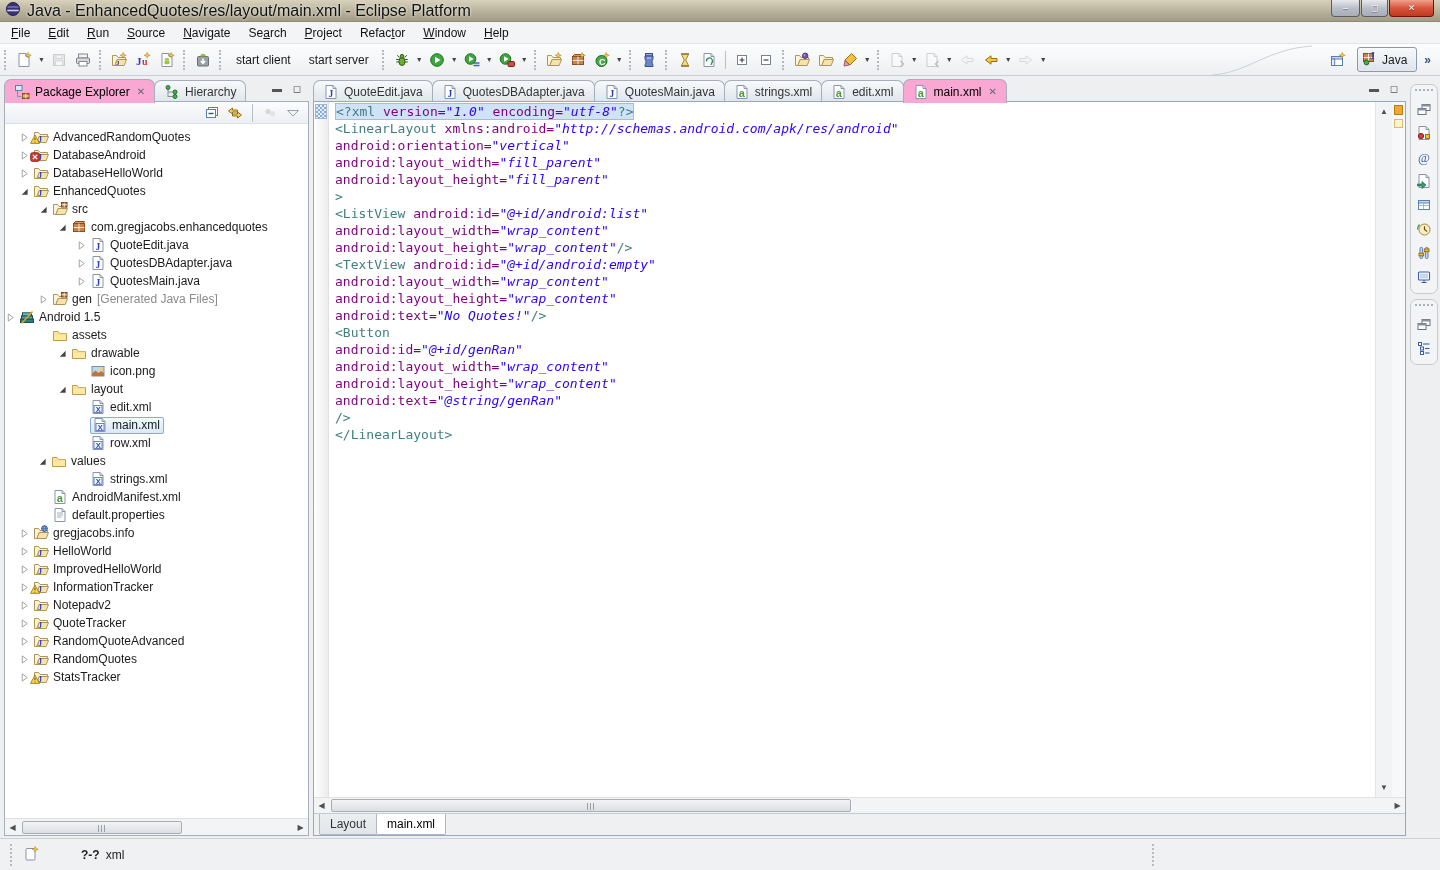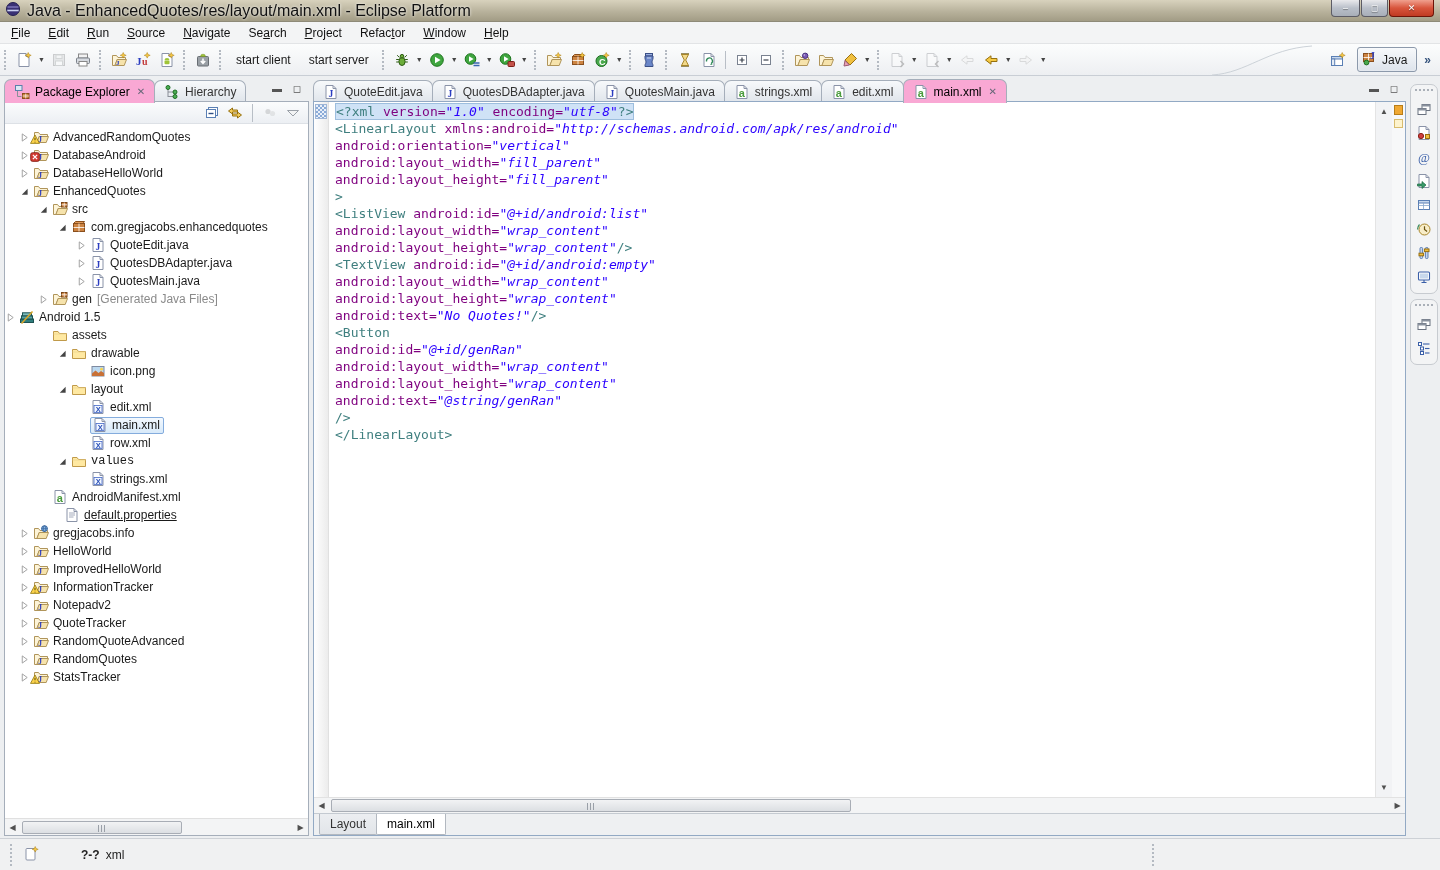--- a/index.html
+++ b/index.html
@@ -693,21 +693,21 @@
             <span style="display: inline-flex; align-items: center;">
               <span class="ticon"><svg width="16" height="16" viewBox="0 0 16 16">
                   <path d="M3 1.5h7l3 3V14.5H3z" fill="#fff" stroke="#8a93a8"></path>
                   <path d="M10 1.5v3h3" fill="none" stroke="#8a93a8"></path>
                   <rect x="4" y="6.5" width="8" height="7" fill="#f2f7ff" stroke="#4468c8" stroke-width=".8"></rect>
                   <text x="5.8" y="12.5" font-size="7.5" font-weight="bold" fill="#2a50b8" font-family="sans-serif">X</text>
                 </svg></span>
               <span>row.xml</span>
             </span>
           </div>
-          <div class="trow" style="padding-left: 52px; font-family: Liberation Mono, monospace;">
+          <div class="trow" style="padding-left: 32px;">
             <span class="tarrow">
               <svg width="9" height="9" viewBox="0 0 10 10">
                 <path d="M8.5 2v6.5H2z" fill="#444"></path>
               </svg>
             </span>
             <span style="display: inline-flex; align-items: center;">
               <span class="ticon"><svg width="16" height="16" viewBox="0 0 16 16">
                   <path d="M1.5 4.5h4.5l1.5 2h7v7H1.5z" fill="#ffe9a2" stroke="#c09a4a"></path>
                   <path d="M1.5 7h13" stroke="#ecd491" stroke-width=".8"></path>
                 </svg></span>
@@ -730,21 +730,21 @@
             <span class="tarrow"></span>
             <span style="display: inline-flex; align-items: center;">
               <span class="ticon"><svg width="16" height="16" viewBox="0 0 16 16">
                   <path d="M3 1.5h7l3 3V14.5H3z" fill="#fff" stroke="#8a93a8"></path>
                   <path d="M10 1.5v3h3" fill="none" stroke="#8a93a8"></path>
                   <text x="4.8" y="13" font-size="11" font-weight="bold" fill="#4a9b3c" font-family="sans-serif">a</text>
                 </svg></span>
               <span>AndroidManifest.xml</span>
             </span>
           </div>
-          <div class="trow" style="padding-left: 45px; text-decoration: underline;">
+          <div class="trow" style="padding-left: 33px;">
             <span class="tarrow"></span>
             <span style="display: inline-flex; align-items: center;">
               <span class="ticon"><svg width="16" height="16" viewBox="0 0 16 16">
                   <path d="M3 1.5h7l3 3V14.5H3z" fill="#fff" stroke="#8a93a8"></path>
                   <path d="M10 1.5v3h3" fill="none" stroke="#8a93a8"></path>
                   <path d="M5 6h6M5 8h6M5 10h4.5" stroke="#9aa2b4" stroke-width=".9"></path>
                 </svg></span>
               <span>default.properties</span>
             </span>
           </div>

